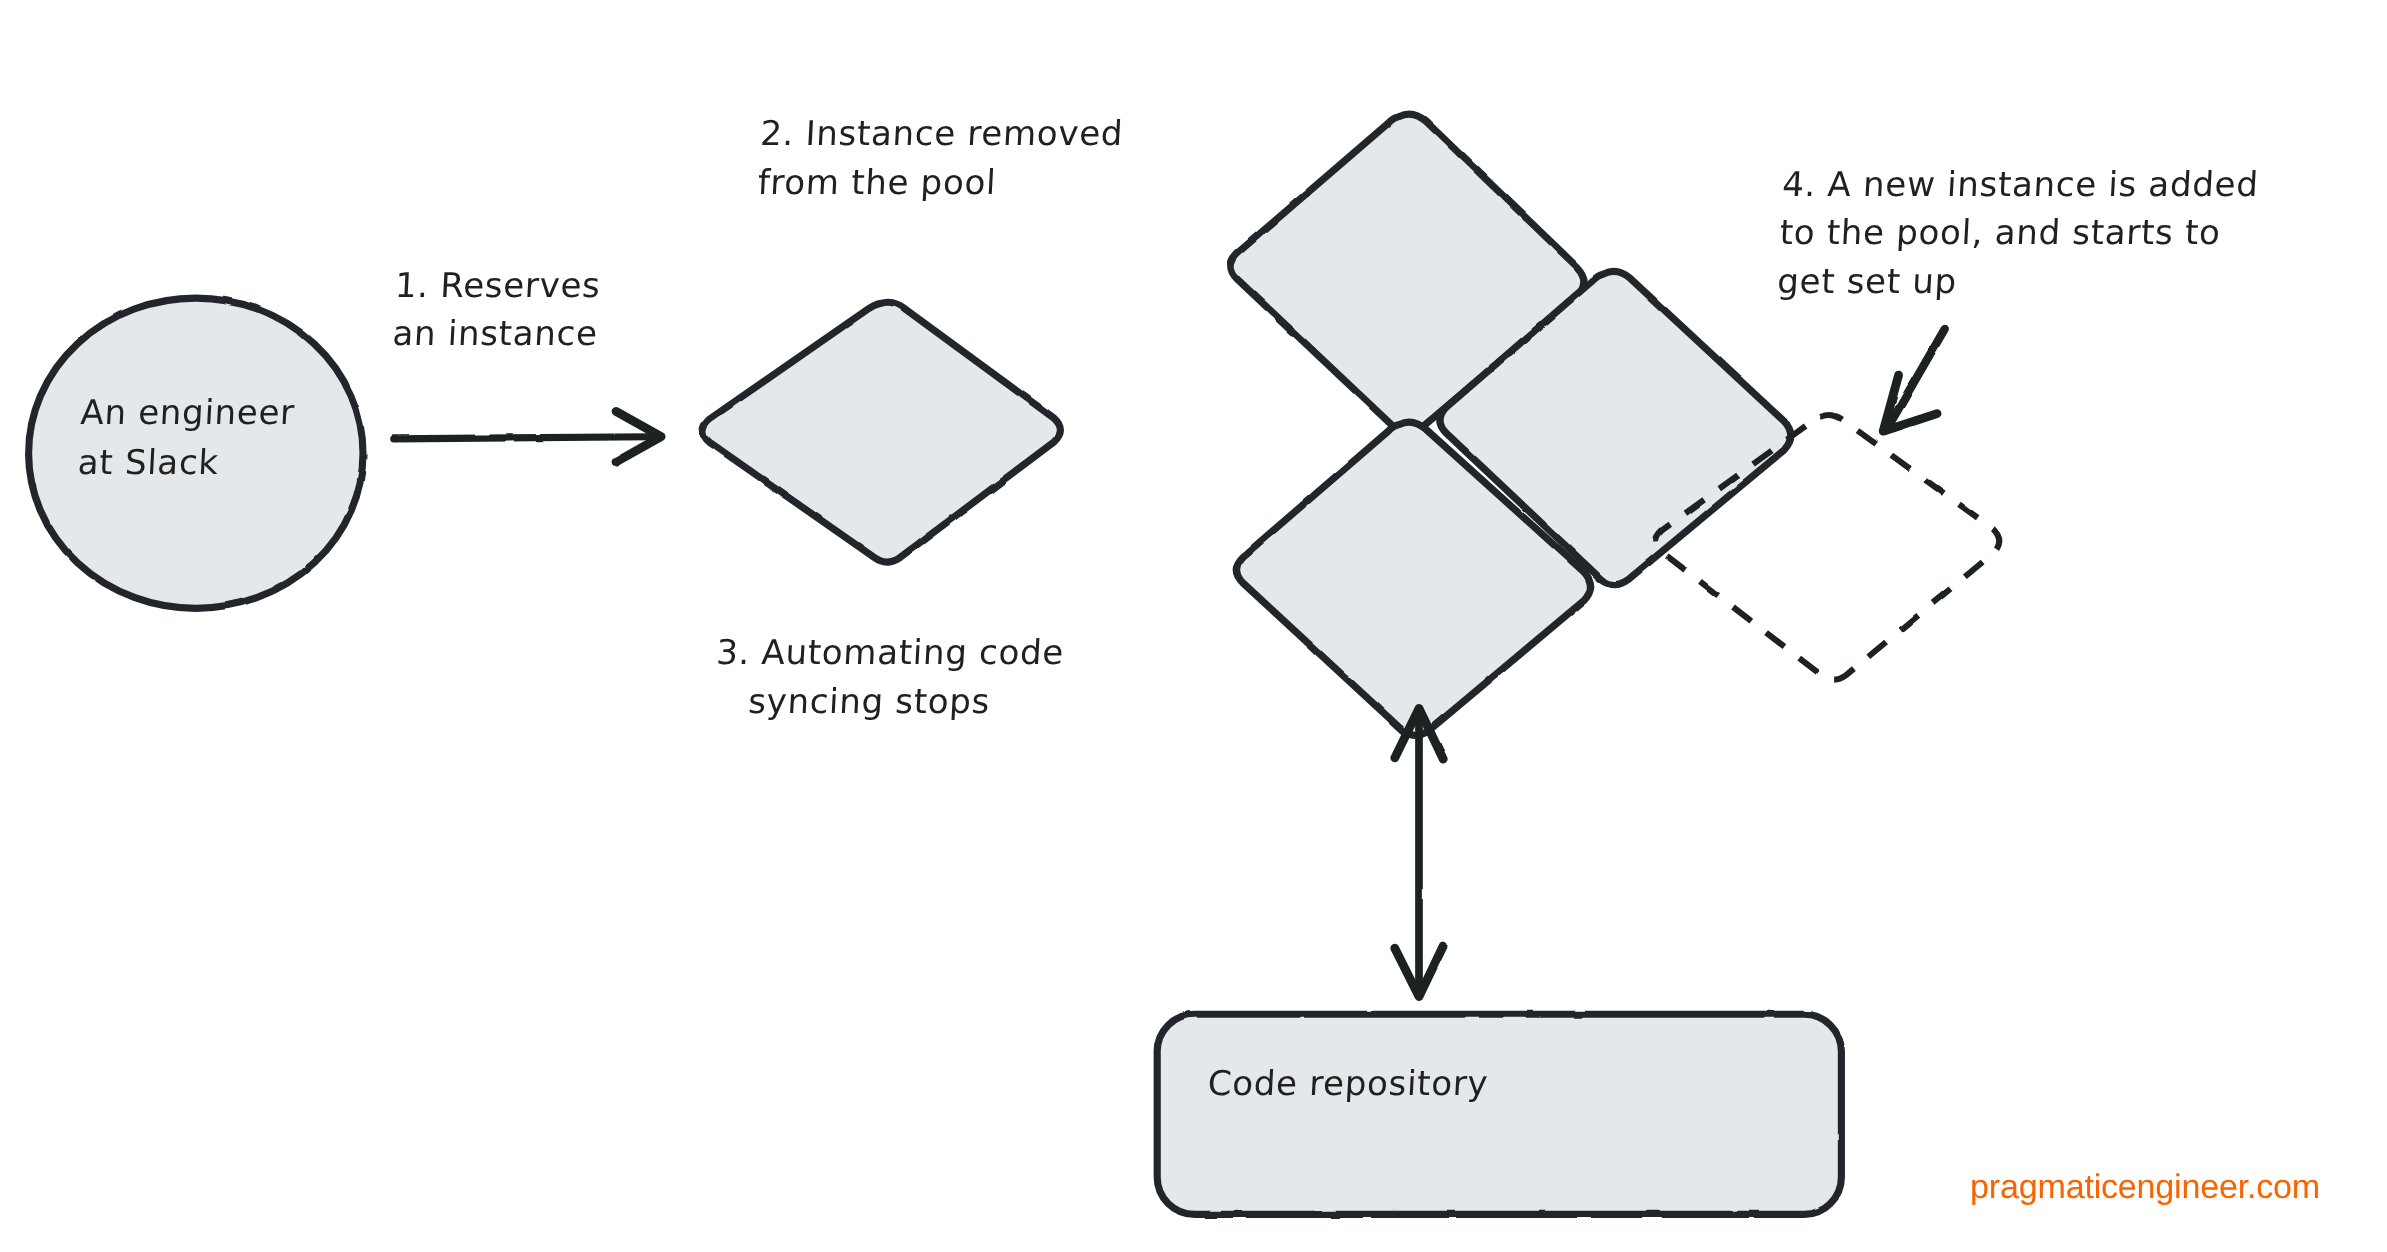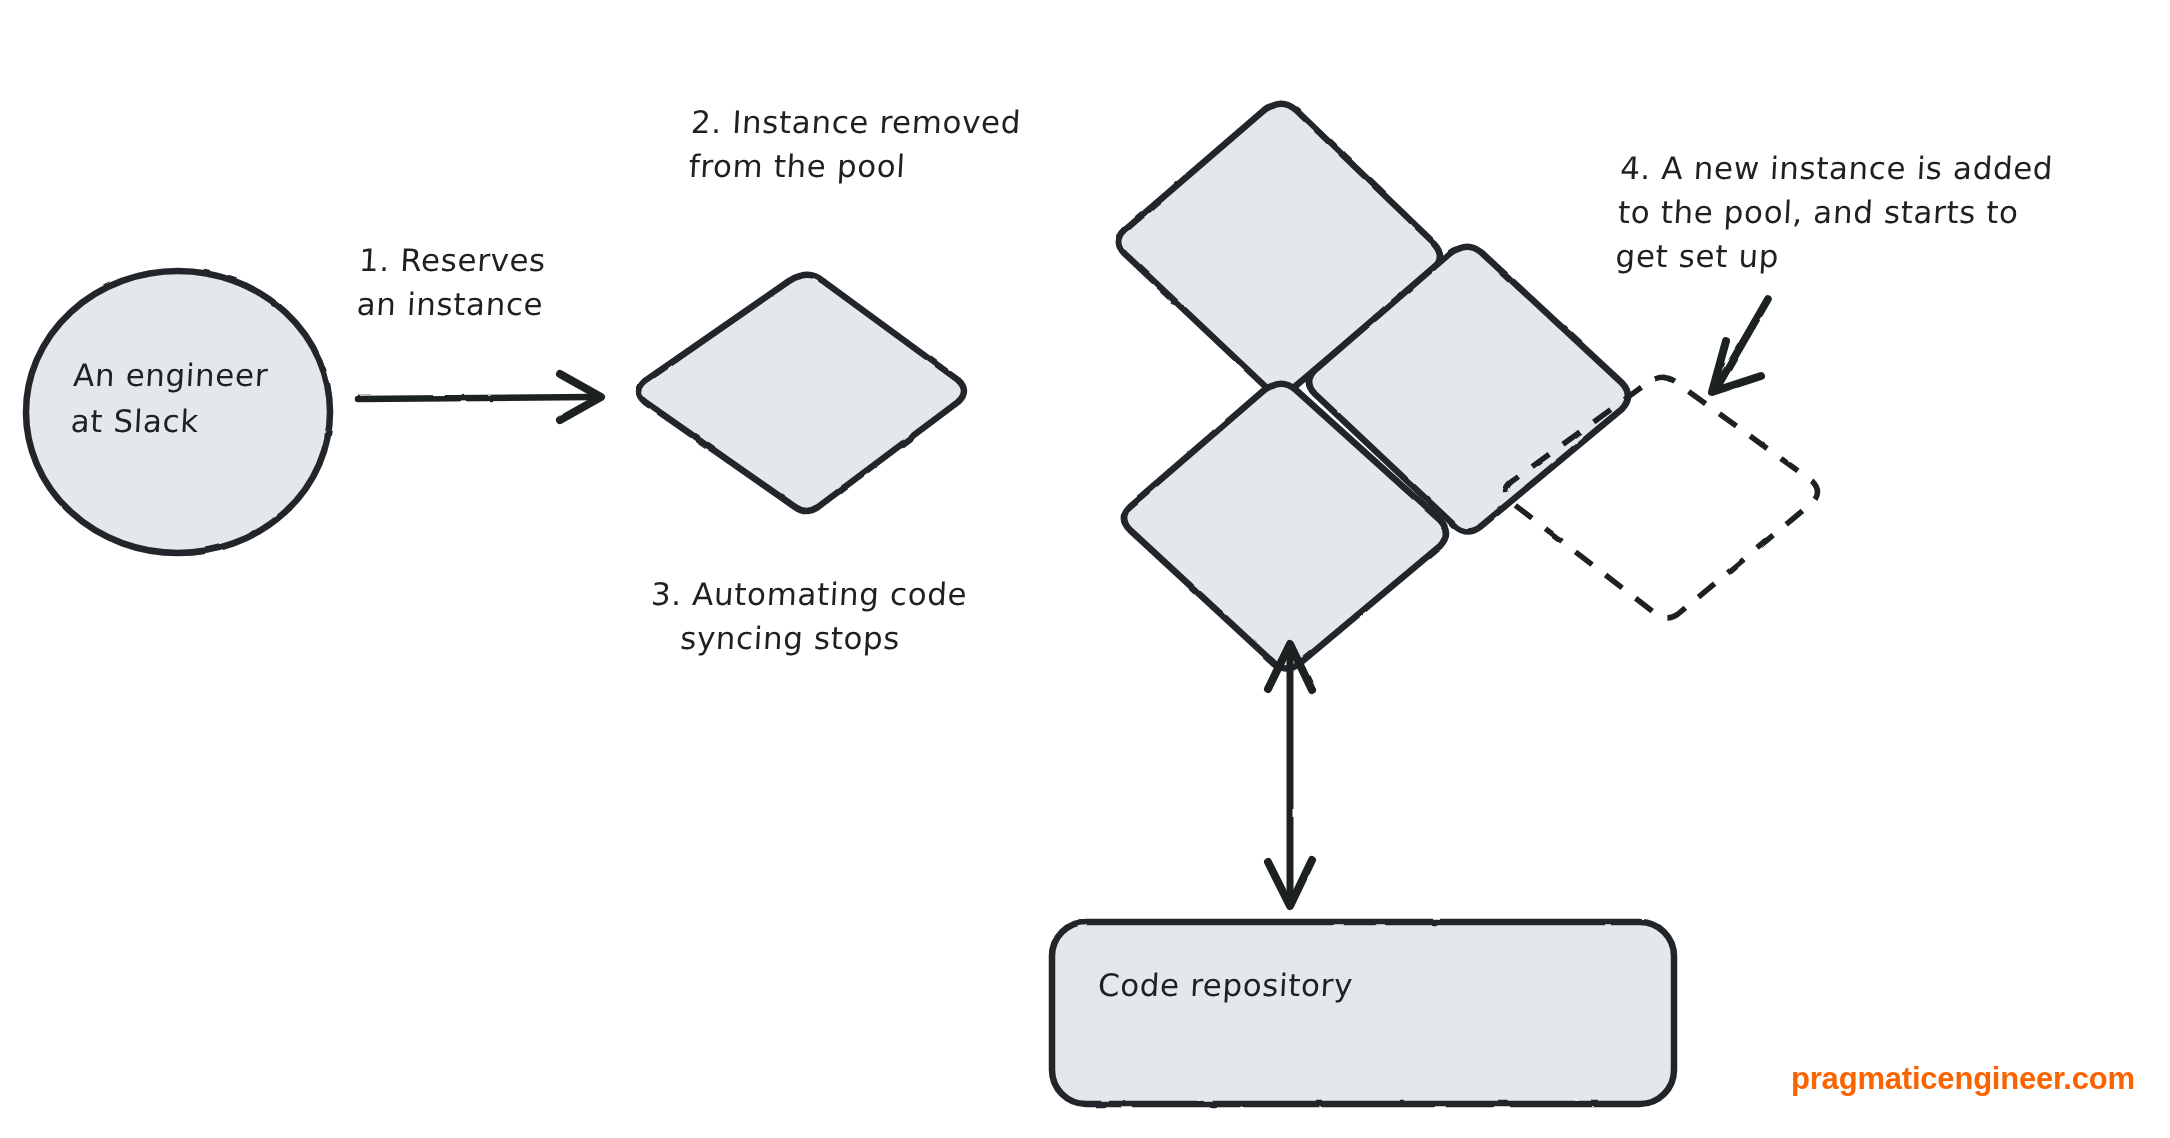--- a/index.html
+++ b/index.html
@@ -34,21 +34,21 @@
     transform: skewX(-3deg);
   }
   .node-label {
     font-size: 31px;
     line-height: 46px;
   }
   .watermark {
     position: absolute;
     font-family: "Liberation Sans", sans-serif;
     font-size: 31px;
-    font-weight: 700;
+    font-weight: 400;
     color: #fa6400;
     letter-spacing: -0.2px;
     white-space: pre;
   }
 </style>
 </head>
 <body>
 
 <div id="canvas">
 

